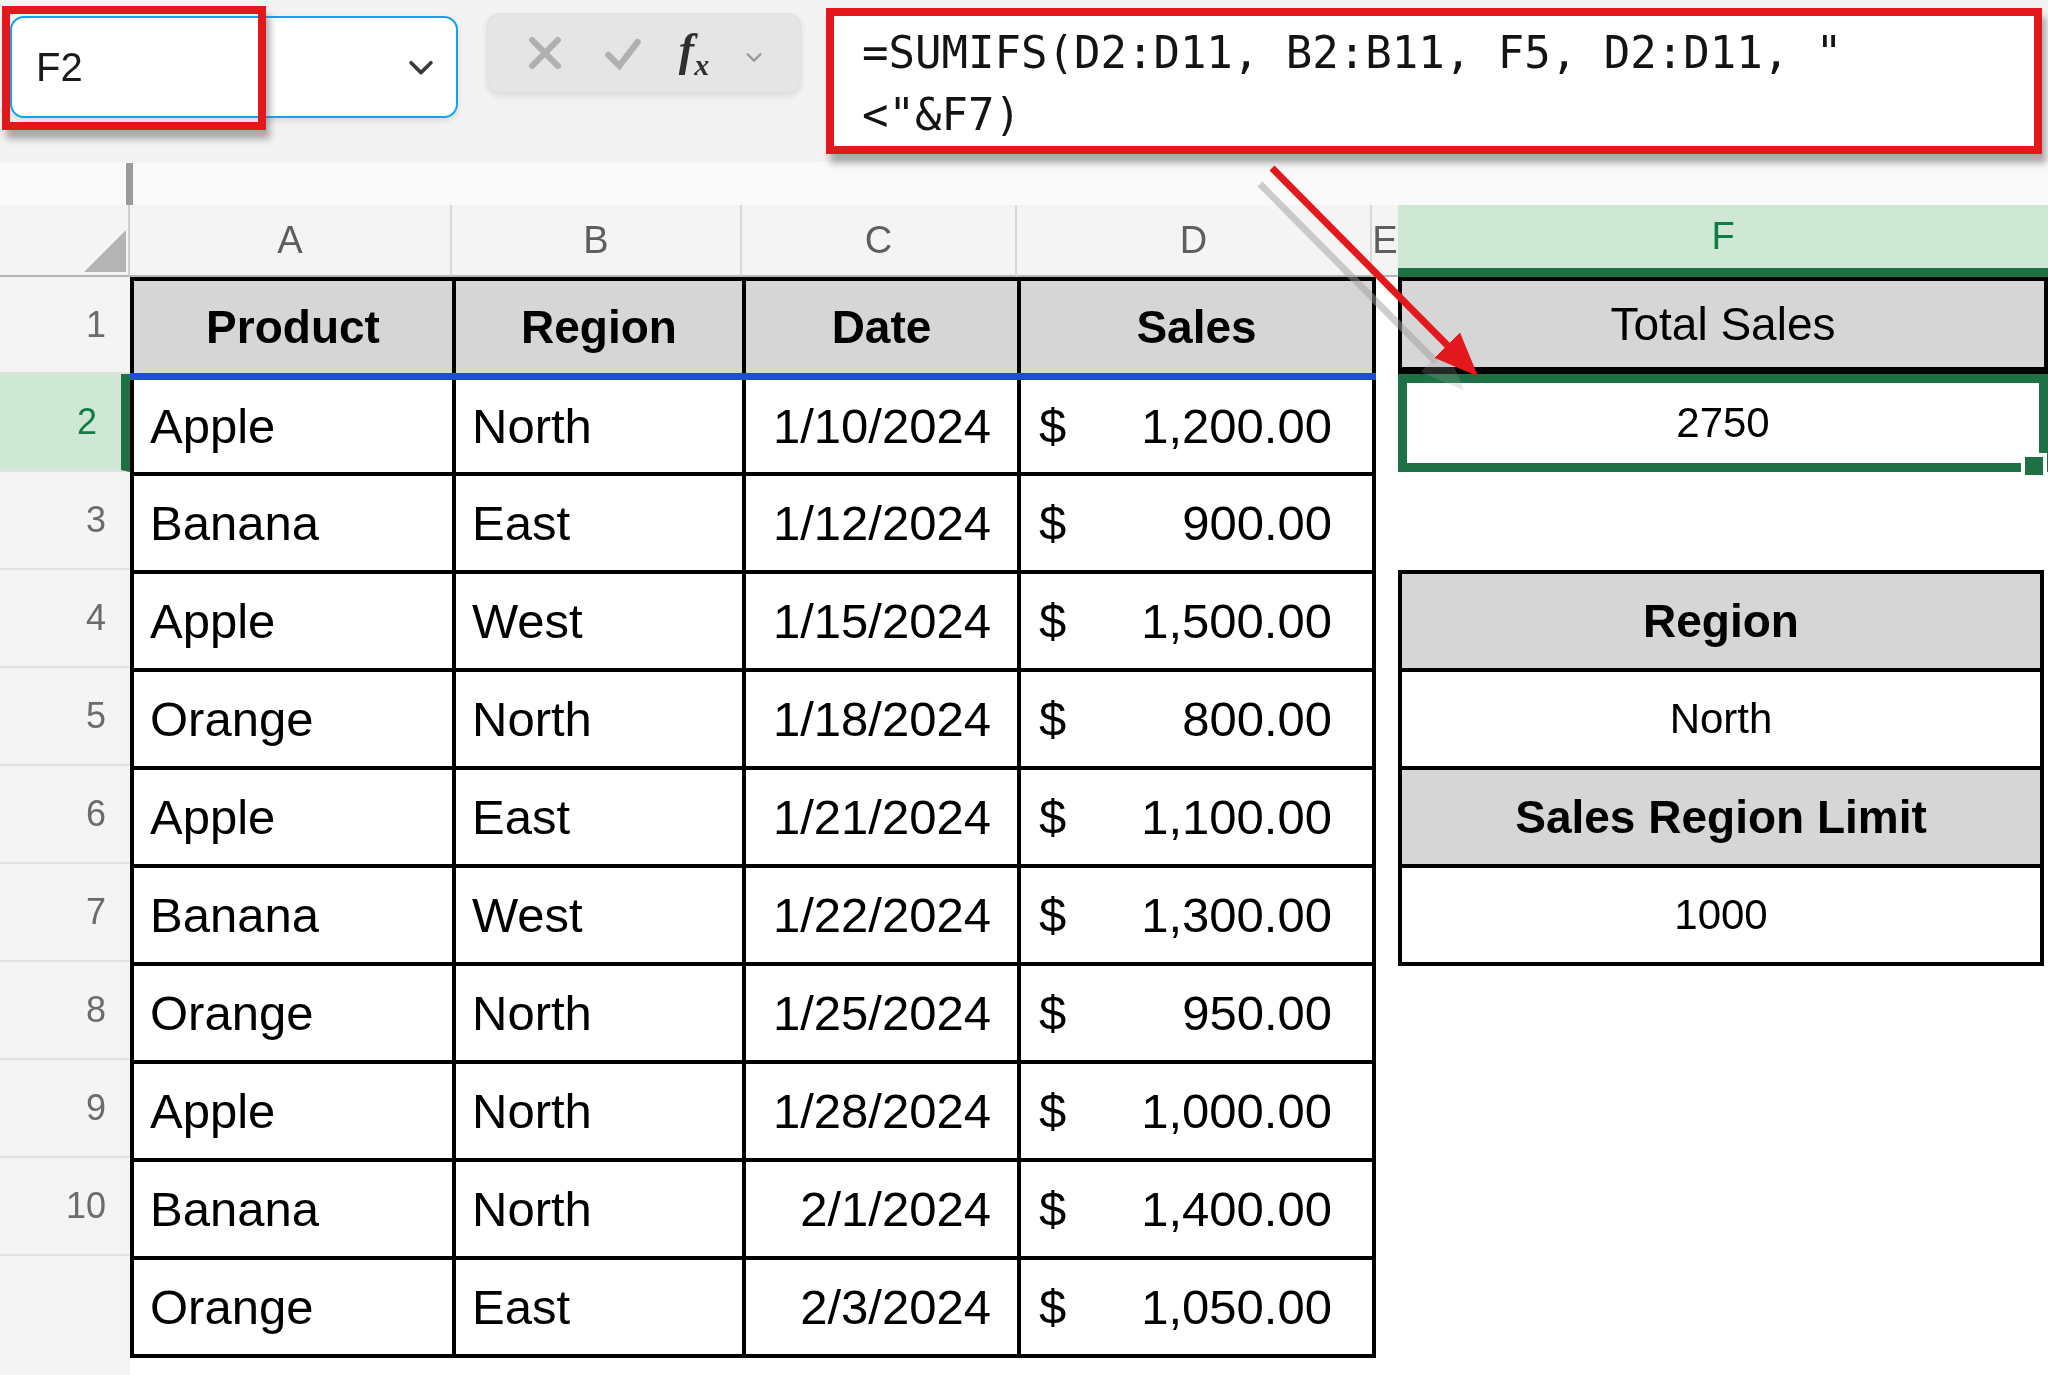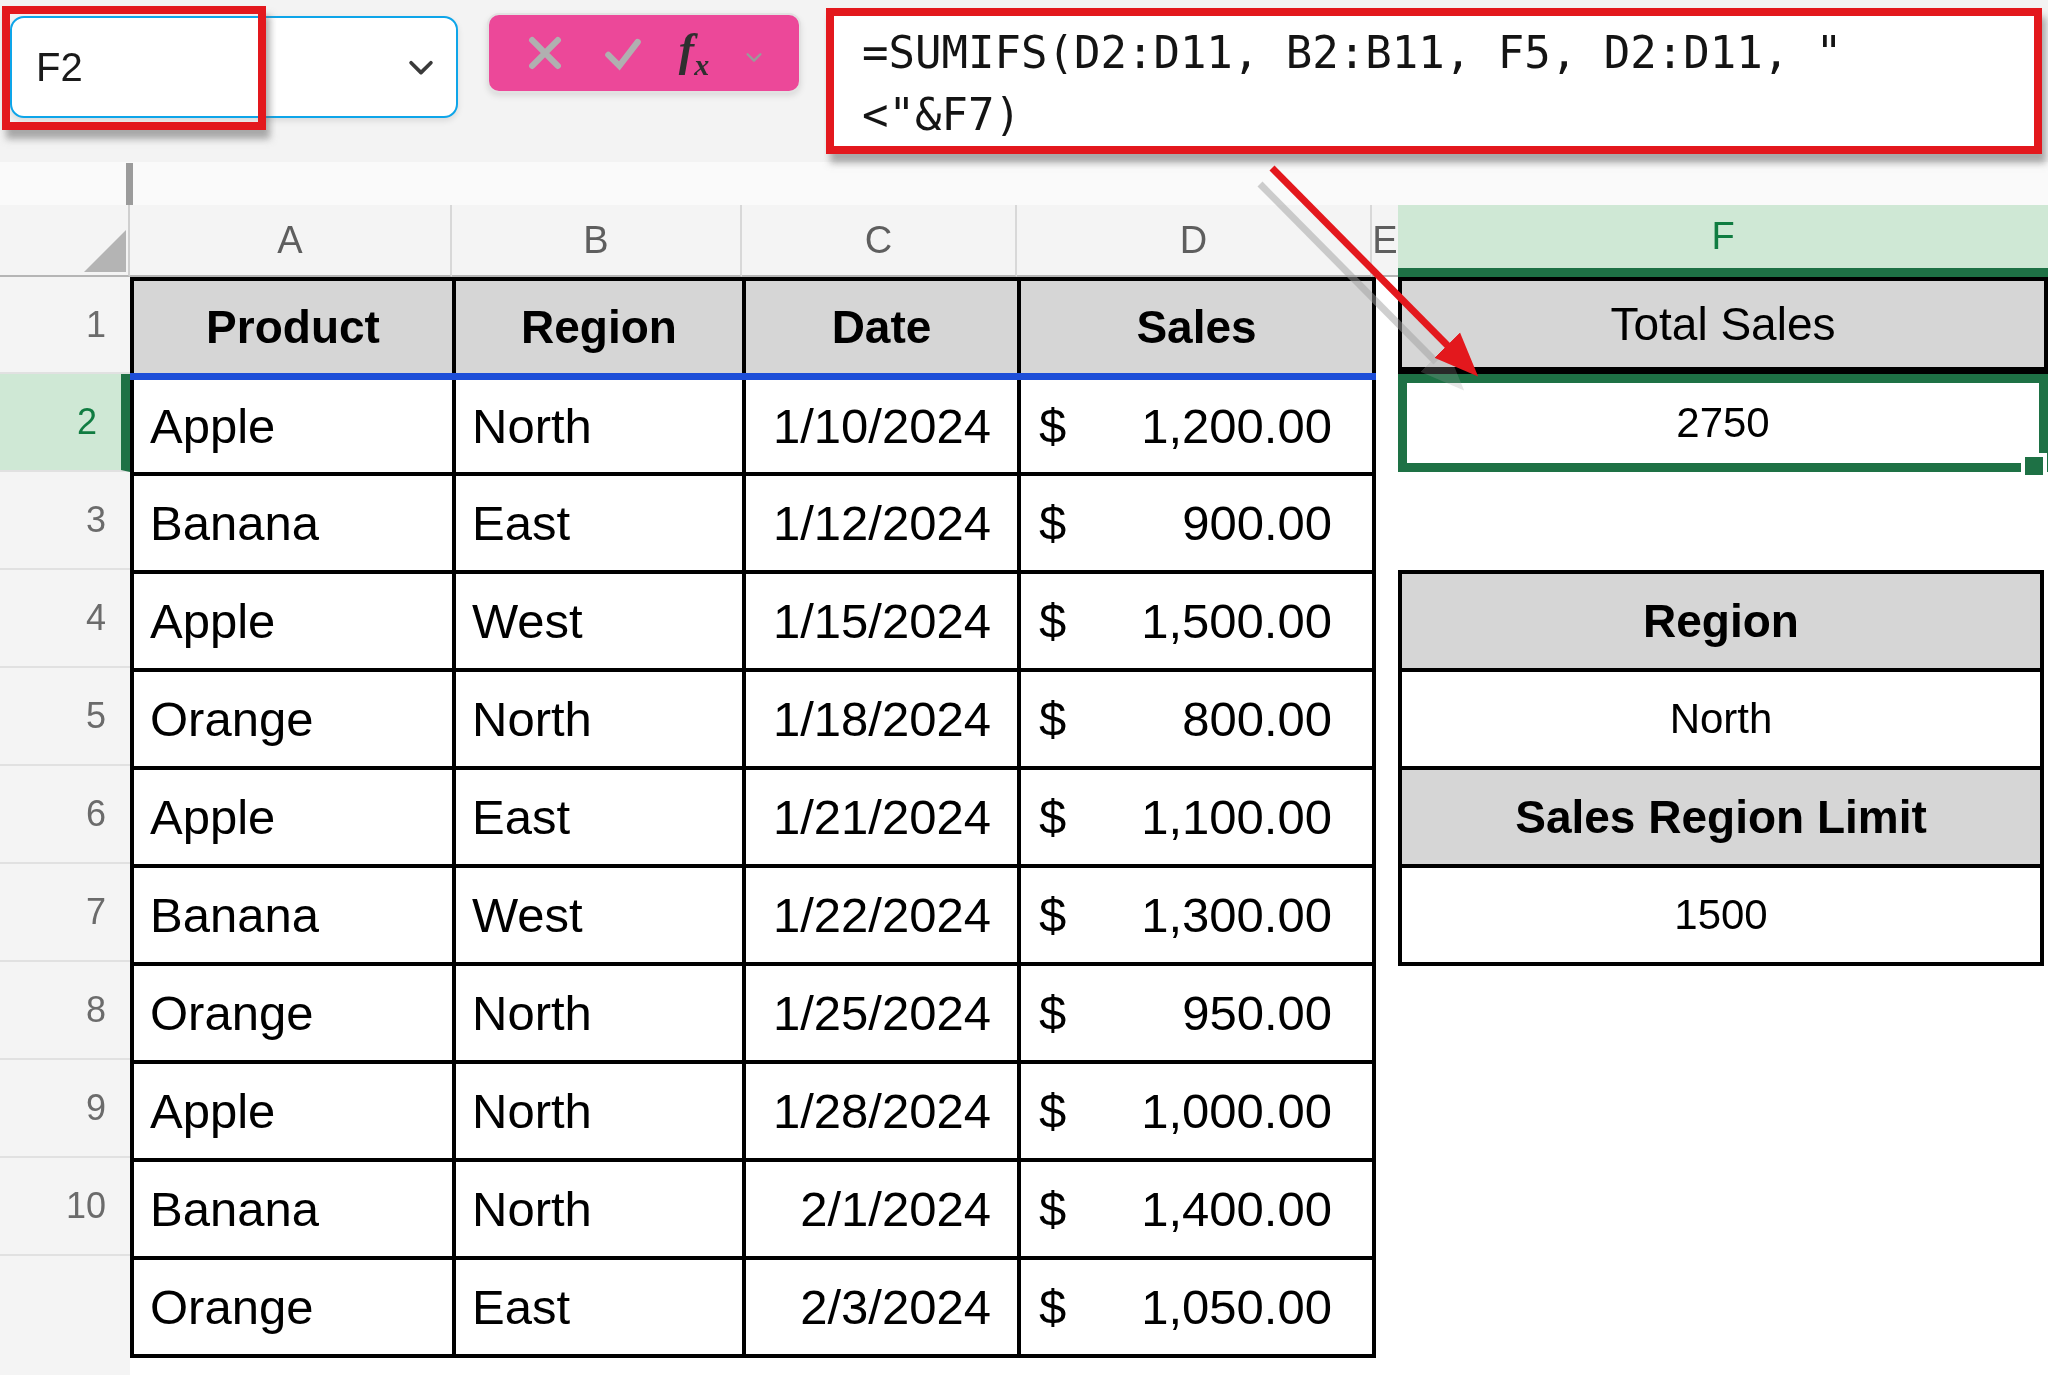--- a/index.html
+++ b/index.html
@@ -20,21 +20,21 @@
   .chrome-band{position:absolute;left:0;top:0;width:2048px;height:162px;background:var(--chrome-gray);}
   .chrome-band2{position:absolute;left:0;top:162px;width:2048px;height:43px;background:#fafafa;}
 
   .name-box{position:absolute;left:10px;top:16px;width:448px;height:102px;background:#fff;
     border:2px solid #0ea5e9;border-radius:14px;box-shadow:0 3px 6px rgba(0,0,0,.10);
     display:flex;align-items:center;justify-content:space-between;padding:0 18px 0 24px;}
   .name-box-value{font-size:40px;color:#1a1a1a;}
   .chev{width:34px;height:34px;}
   .chev path{fill:none;stroke:#3a3a3a;stroke-width:2.6;stroke-linecap:round;stroke-linejoin:round;}
 
-  .fx-group{position:absolute;left:487px;top:13px;width:314px;height:80px;background:#ec4899;
+  .fx-group{position:absolute;left:487px;top:13px;width:314px;height:80px;background:#e5e5e5;
     border:2px solid #e2e2e2;border-radius:12px;box-shadow:0 3px 6px rgba(0,0,0,.10);
     display:flex;align-items:center;justify-content:center;gap:34px;}
   .icon-x,.icon-check{width:44px;height:44px;}
   .icon-x path,.icon-check path{fill:none;stroke:#b0b0b0;stroke-width:3.4;stroke-linecap:round;}
   .fx-label{font-family:"Liberation Serif",serif;font-style:italic;font-size:46px;color:#2f2f2f;font-weight:600;}
   .fx-label sub{font-size:30px;}
   .chev-sm{width:22px;height:22px;margin-top:8px;}
   .chev-sm path{fill:none;stroke:#9a9a9a;stroke-width:2.6;stroke-linecap:round;stroke-linejoin:round;}
 
   .red-outline{position:absolute;border:8px solid var(--annotation-red);
@@ -325,21 +325,21 @@
         <tr>
           <td class="hdr">Region</td>
         </tr>
     <tr>
           <td>North</td>
         </tr>
     <tr>
           <td class="hdr">Sales Region Limit</td>
         </tr>
     <tr>
-          <td>1500</td>
+          <td>1000</td>
         </tr>
   </tbody>
     </table>
 
   <svg class="arrow-overlay" width="2048" height="1375" viewBox="0 0 2048 1375">
     <defs>
       <marker id="ah-gray" markerUnits="userSpaceOnUse" markerWidth="48" markerHeight="42" refX="4" refY="21" orient="auto">
         <path class="arrow-shadow-fill" d="M0,3 L44,21 L0,39 Z"></path>
       </marker>
       <marker id="ah-red" markerUnits="userSpaceOnUse" markerWidth="48" markerHeight="42" refX="4" refY="21" orient="auto">

